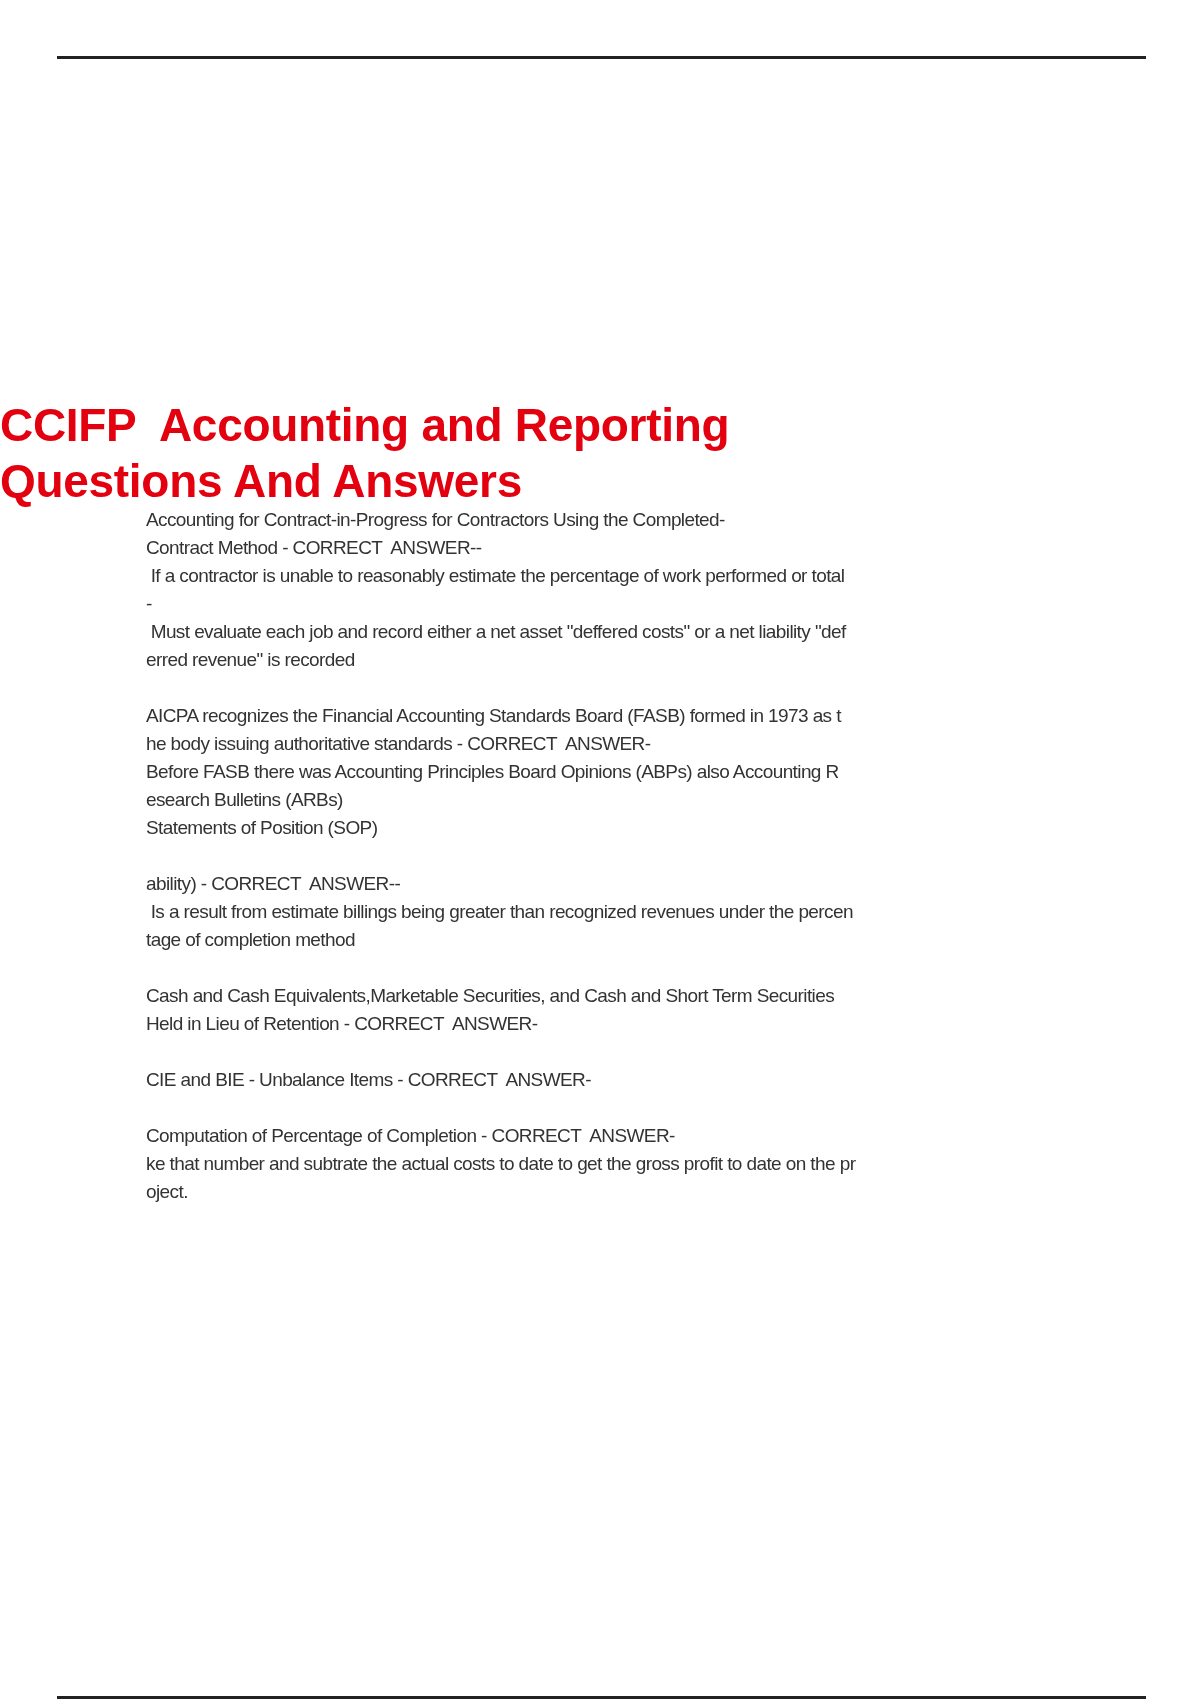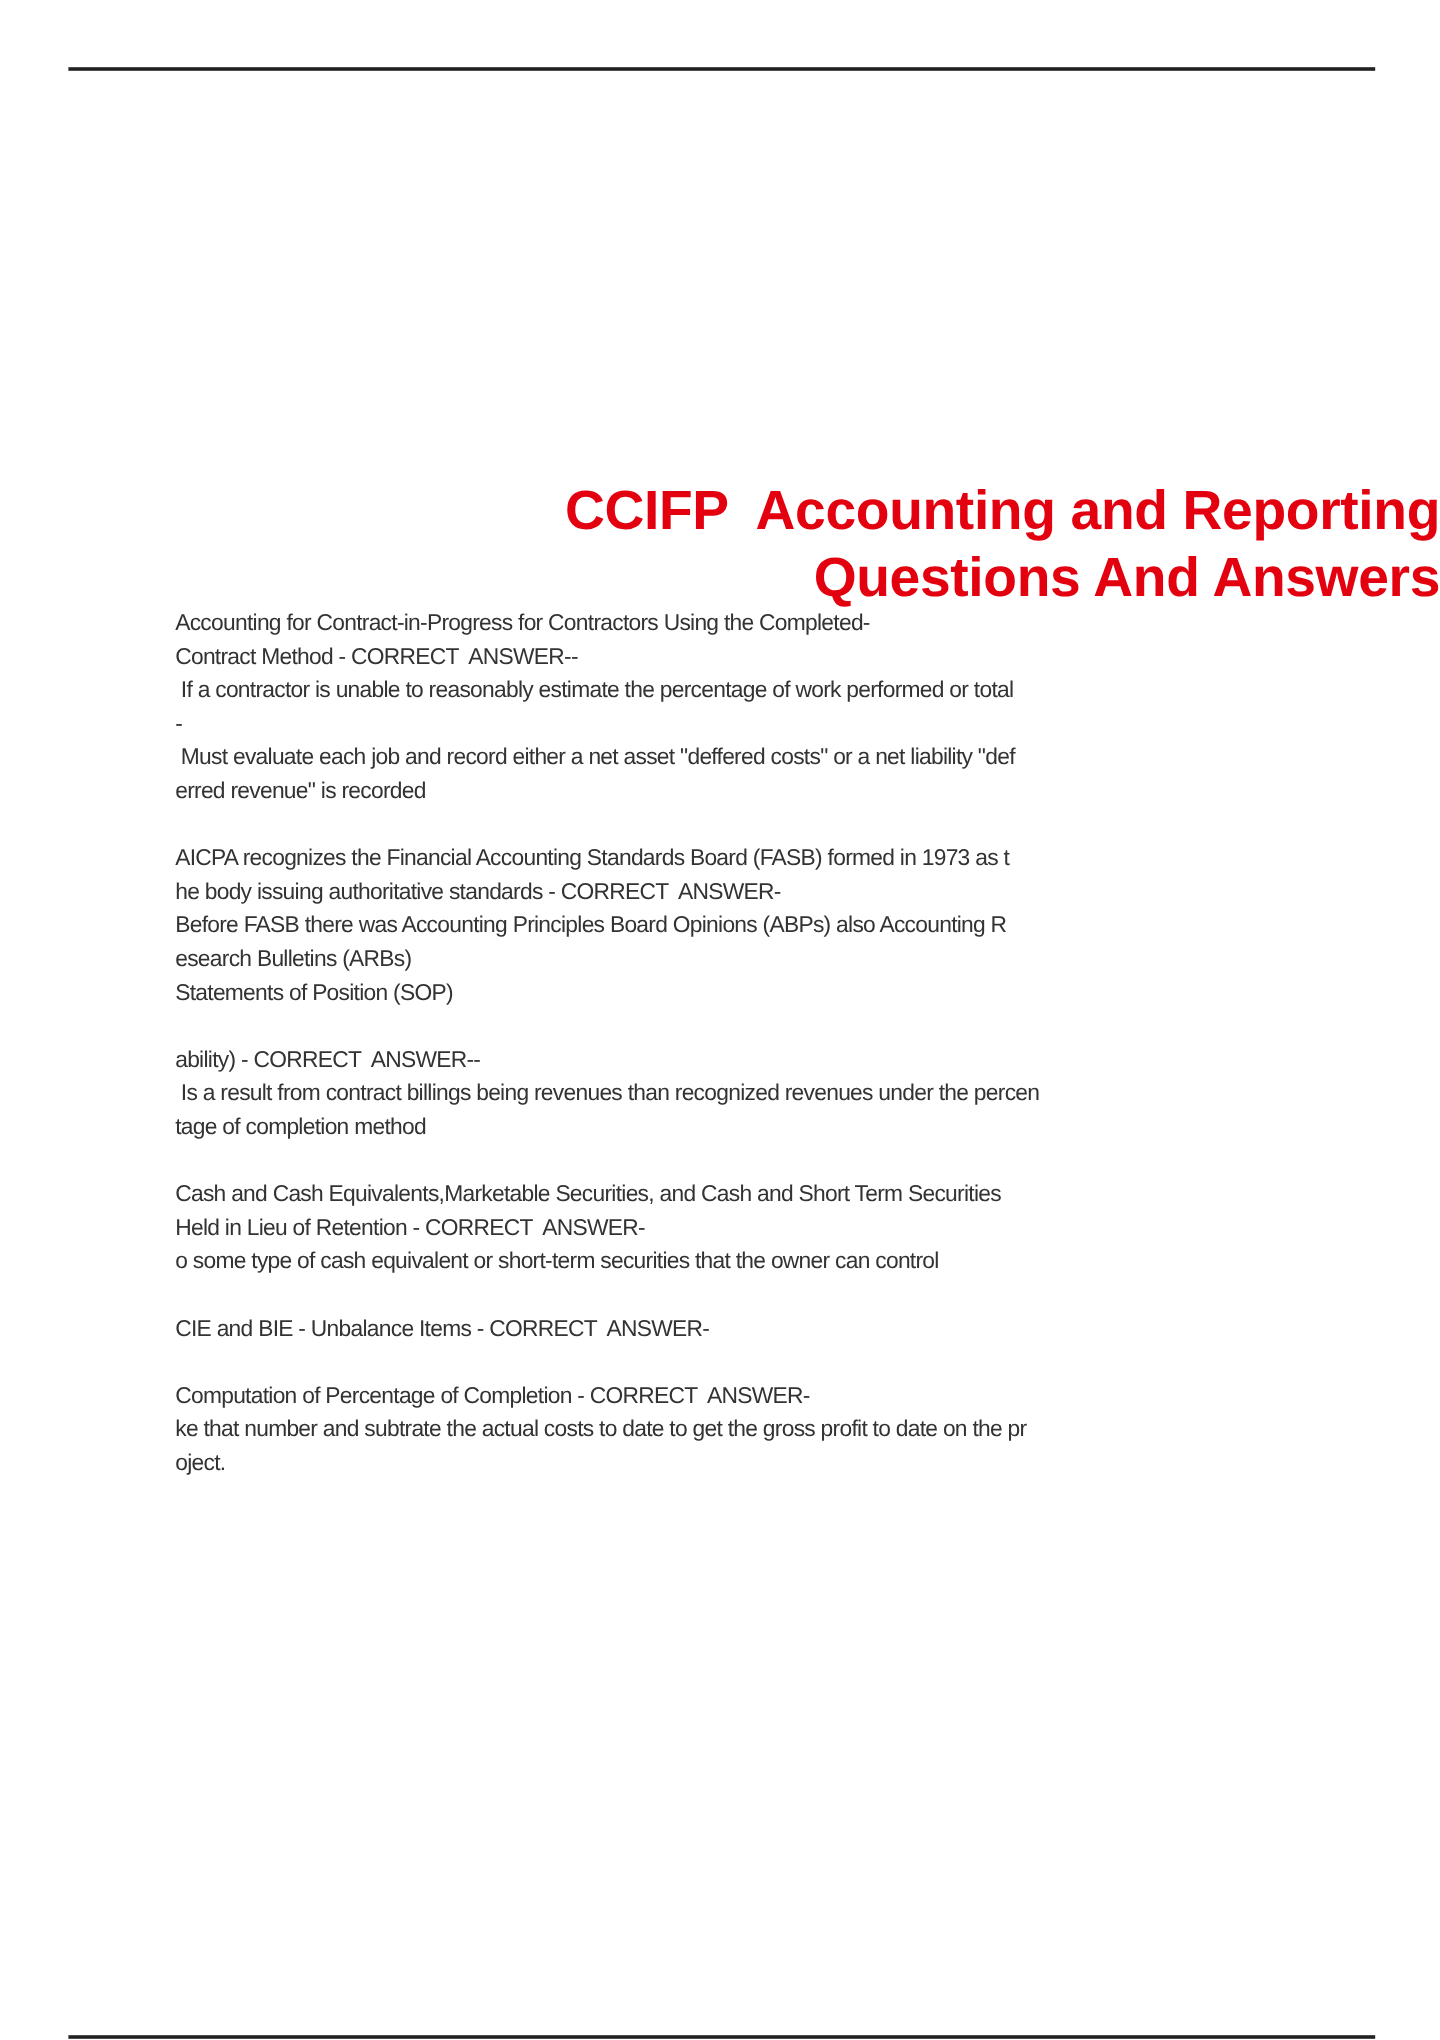--- a/index.html
+++ b/index.html
@@ -21,21 +21,21 @@
       height: 3px;
       background: #222222;
     }
     .rule.top { top: 56px; }
     .rule.bottom { top: 1696px; }
     .title {
       position: absolute;
       top: 366px;
       left: 0;
       width: 1200px;
-      text-align: right;
+      text-align: left;
       color: #e3000f;
       font-weight: bold;
       font-size: 46px;
       line-height: 56px;
       letter-spacing: -0.3px;
     }
     .title span { display: block; white-space: pre; }
     .content {
       position: absolute;
       top: 506px;
@@ -78,29 +78,28 @@
     <span class="line">AICPA recognizes the Financial Accounting Standards Board (FASB) formed in 1973 as t</span>
     <span class="line">he body issuing authoritative standards - CORRECT  ANSWER-</span>
     <span class="line">Before FASB there was Accounting Principles Board Opinions (ABPs) also Accounting R</span>
     <span class="line">esearch Bulletins (ARBs)</span>
     <span class="line">Statements of Position (SOP)</span>
   </div>
   <span class="gap"></span>
 
   <div class="entry">
     <span class="line">ability) - CORRECT  ANSWER--</span>
-    <span class="line"> Is a result from contract billings being revenues than recognized revenues under the percen</span>
+    <span class="line"> Is a result from estimate billings being greater than recognized revenues under the percen</span>
     <span class="line">tage of completion method</span>
   </div>
   <span class="gap"></span>
 
   <div class="entry">
     <span class="line">Cash and Cash Equivalents,Marketable Securities, and Cash and Short Term Securities</span>
     <span class="line">Held in Lieu of Retention - CORRECT  ANSWER-</span>
-    <span class="line">o some type of cash equivalent or short-term securities that the owner can control</span>
   </div>
   <span class="gap"></span>
 
   <div class="entry">
     <span class="line">CIE and BIE - Unbalance Items - CORRECT  ANSWER-</span>
   </div>
   <span class="gap"></span>
 
   <div class="entry">
     <span class="line">Computation of Percentage of Completion - CORRECT  ANSWER-</span>

